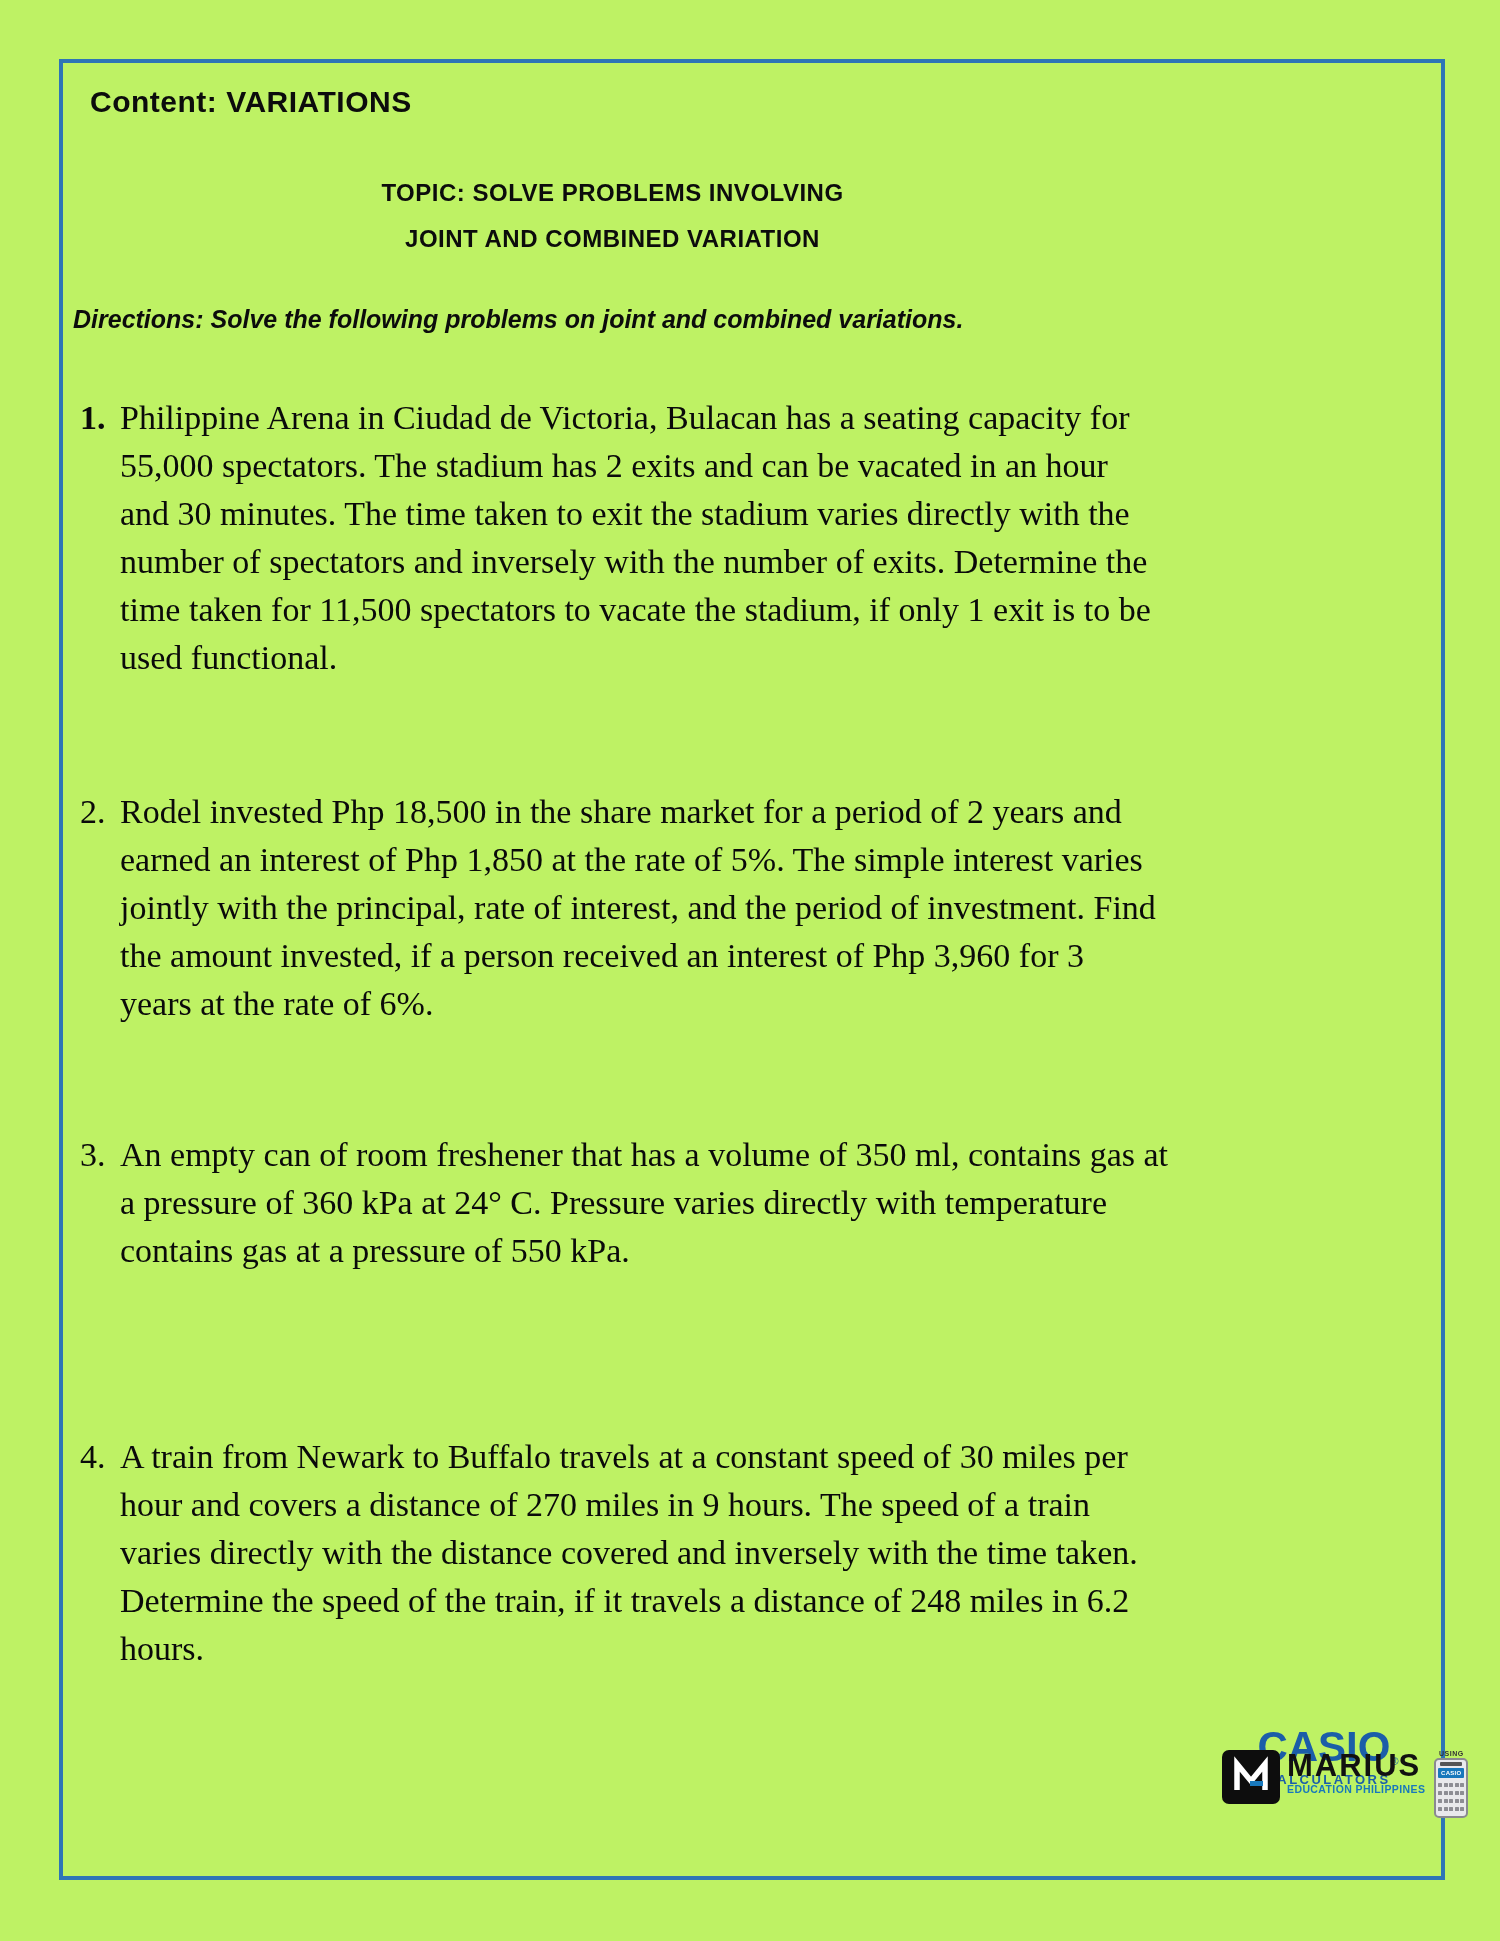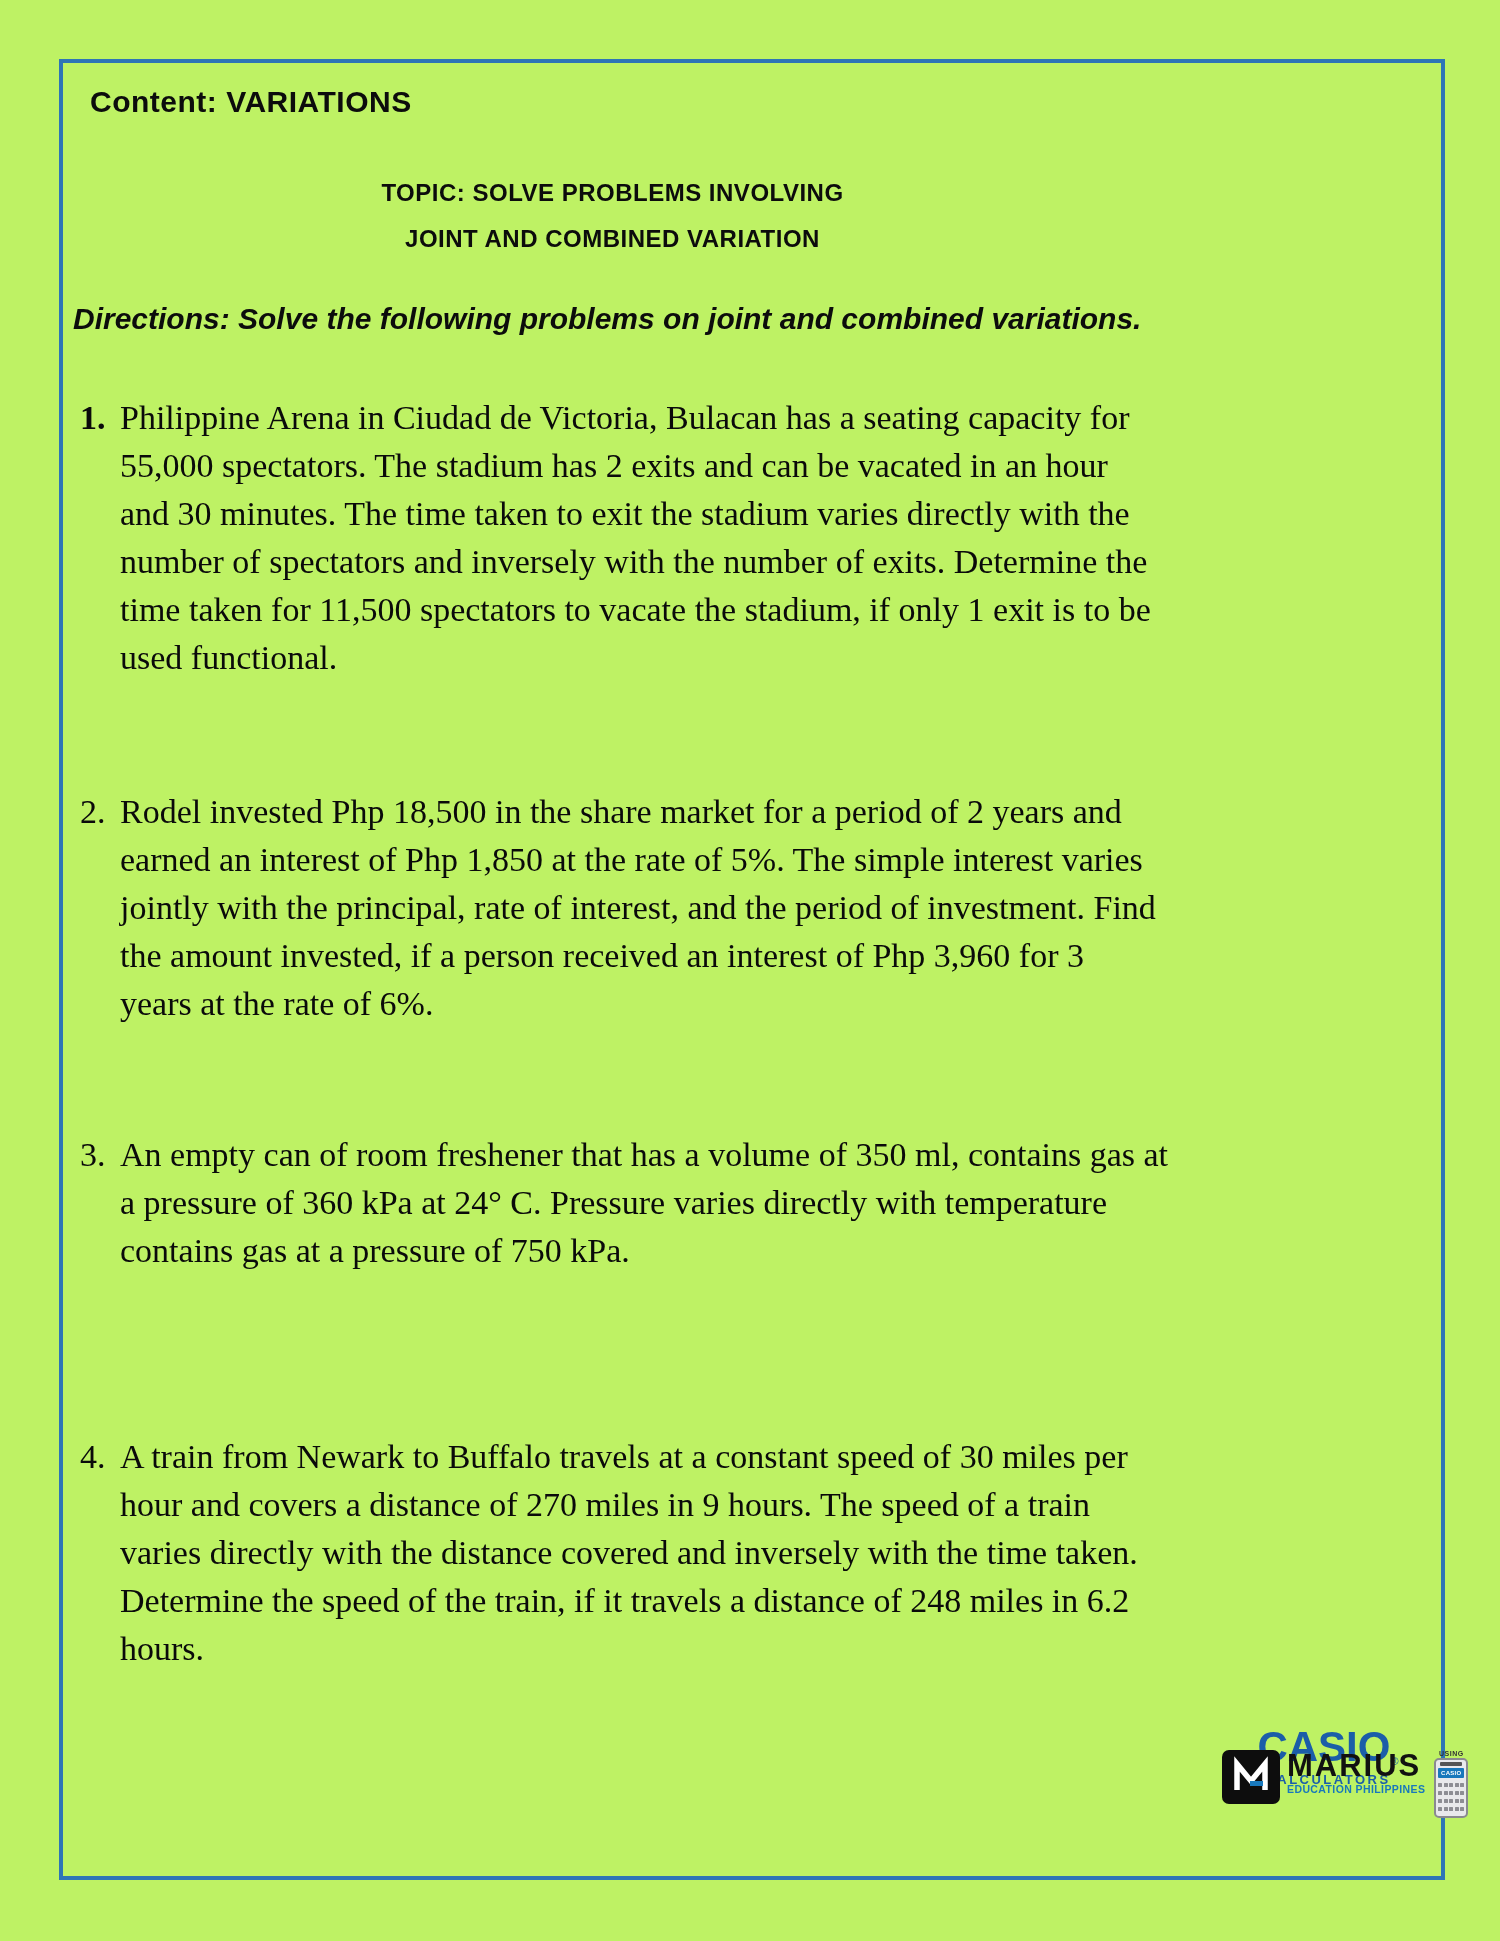--- a/index.html
+++ b/index.html
@@ -34,21 +34,21 @@
     position:absolute;left:75px;top:170px;width:1075px;
     text-align:center;
     font-family:"Liberation Sans", sans-serif;
     font-weight:bold;font-size:24px;line-height:46px;
     letter-spacing:0.5px;color:#0c0c0c;
   }
   .directions{
     position:absolute;left:73px;top:303px;
     font-family:"Liberation Sans", sans-serif;
     font-style:italic;font-weight:bold;
-    font-size:30px;line-height:32px;color:#0c0c0c;
+    font-size:25px;line-height:32px;color:#0c0c0c;
   }
   .problem{
     position:absolute;left:80px;width:1340px;
     display:flex;align-items:flex-start;
     font-size:34px;line-height:48px;
   }
   .problem .pnum{flex:0 0 40px;}
   .problem .plines{flex:1 1 auto;max-width:1290px;}
   .p1{top:394px;} .p1 .pnum{font-weight:bold;}
   .p2{top:788px;}
@@ -164,21 +164,21 @@
           <div>jointly with the principal, rate of interest, and the period of investment. Find</div>
           <div>the amount invested, if a person received an interest of Php 3,960 for 3</div>
           <div>years at the rate of 6%.</div>
         </div>
       </div>
       <div class="problem p3">
         <span class="pnum">3.</span>
         <div class="plines">
           <div>An empty can of room freshener that has a volume of 350 ml, contains gas at</div>
           <div>a pressure of 360 kPa at 24° C. Pressure varies directly with temperature</div>
-          <div>contains gas at a pressure of 750 kPa.</div>
+          <div>contains gas at a pressure of 550 kPa.</div>
         </div>
       </div>
       <div class="problem p4">
         <span class="pnum">4.</span>
         <div class="plines">
           <div>A train from Newark to Buffalo travels at a constant speed of 30 miles per</div>
           <div>hour and covers a distance of 270 miles in 9 hours. The speed of a train</div>
           <div>varies directly with the distance covered and inversely with the time taken.</div>
           <div>Determine the speed of the train, if it travels a distance of 248 miles in 6.2</div>
           <div>hours.</div>

